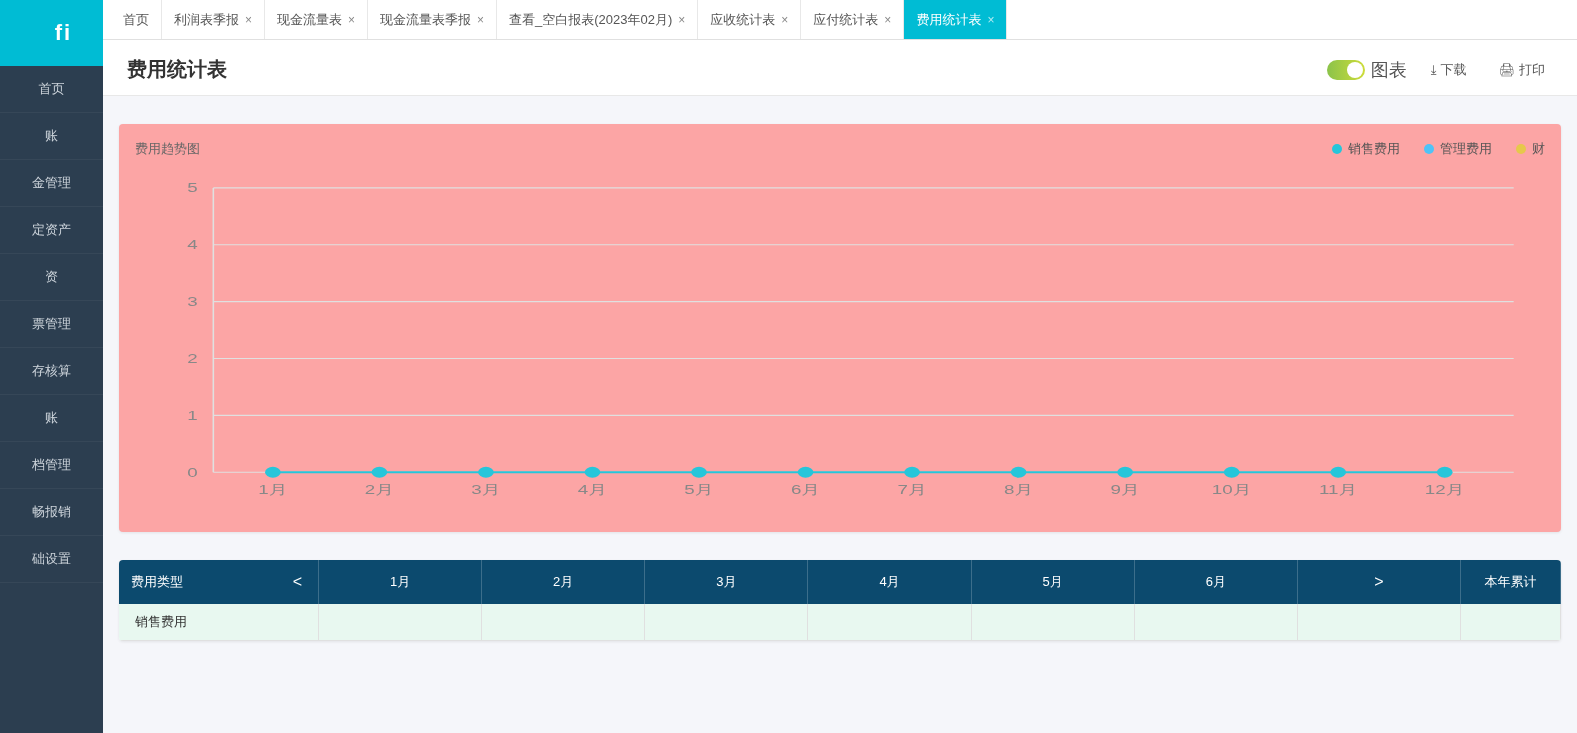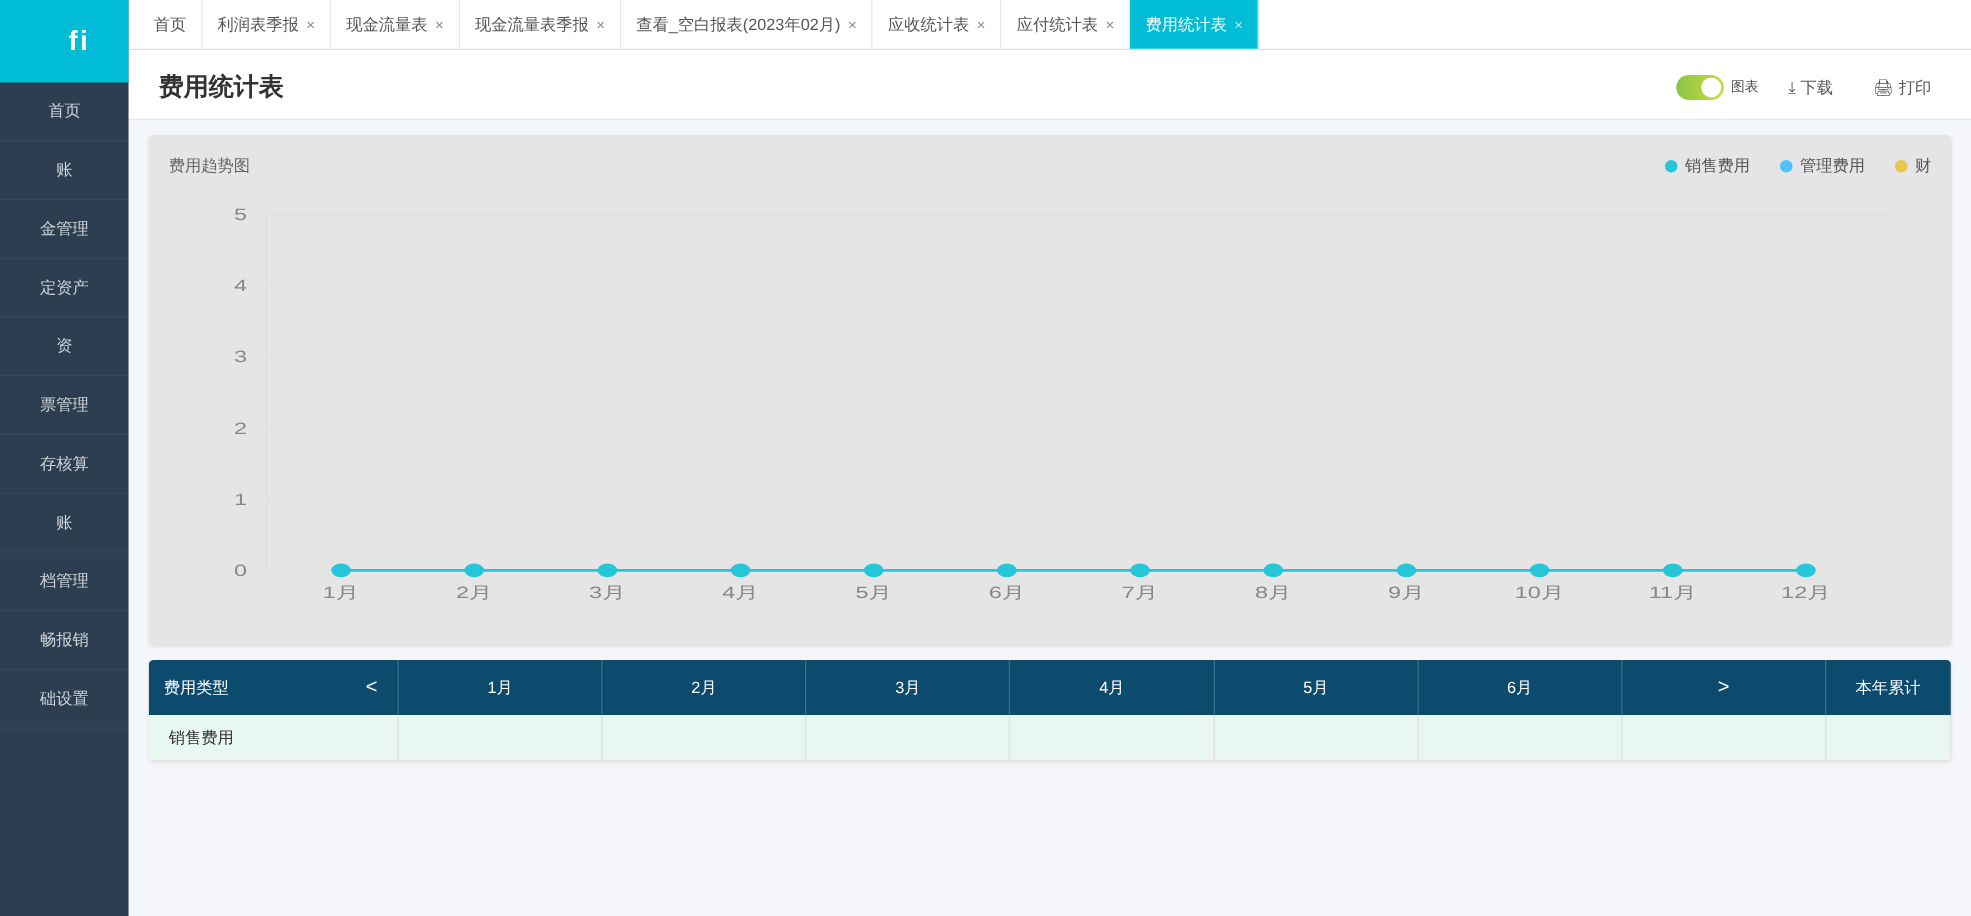--- a/index.html
+++ b/index.html
@@ -127,35 +127,35 @@
     .toggle::after {
       content: '';
       position: absolute;
       right: 2px;
       top: 2px;
       width: 16px;
       height: 16px;
       background: #fff;
       border-radius: 50%;
     }
-    .toggle-label { font-size: 11px; color: #555; }
+    .toggle-label { font-size: 18px; color: #555; }
     .action-btn {
       display: flex;
       align-items: center;
       gap: 4px;
       font-size: 13px;
       color: #555;
       cursor: pointer;
       padding: 4px 8px;
     }
 
     
     .chart-section {
-      background: #e5e5e5;
-      margin: 12px 16px;
+      background: #fca5a5;
+      margin: 28px 16px;
       padding: 16px;
       border-radius: 4px;
       box-shadow: 0 1px 3px rgba(0,0,0,0.08);
       text-align: center;
     }
     .chart-title {
       font-size: 13px;
       color: #666;
       margin-bottom: 8px;
     }

